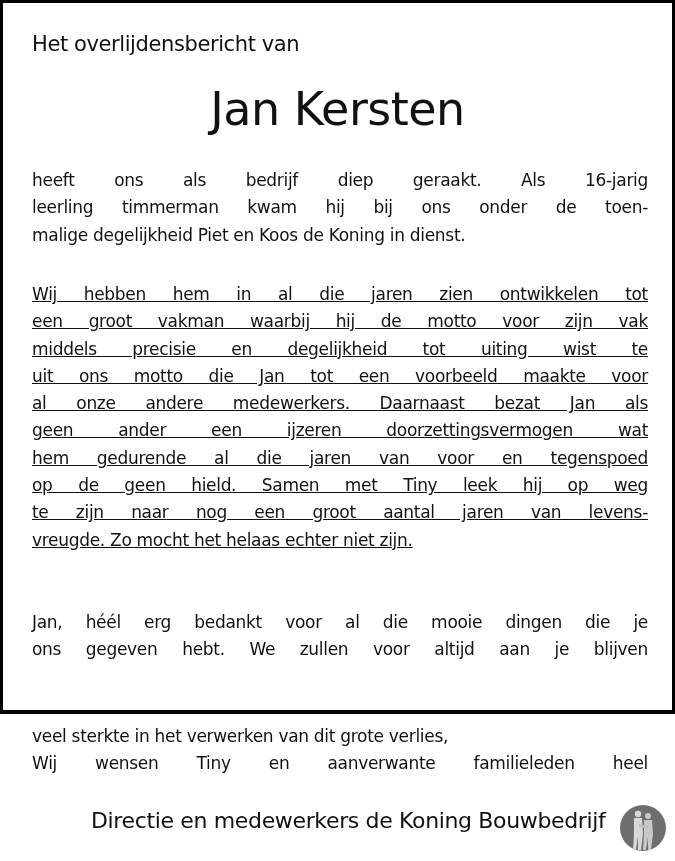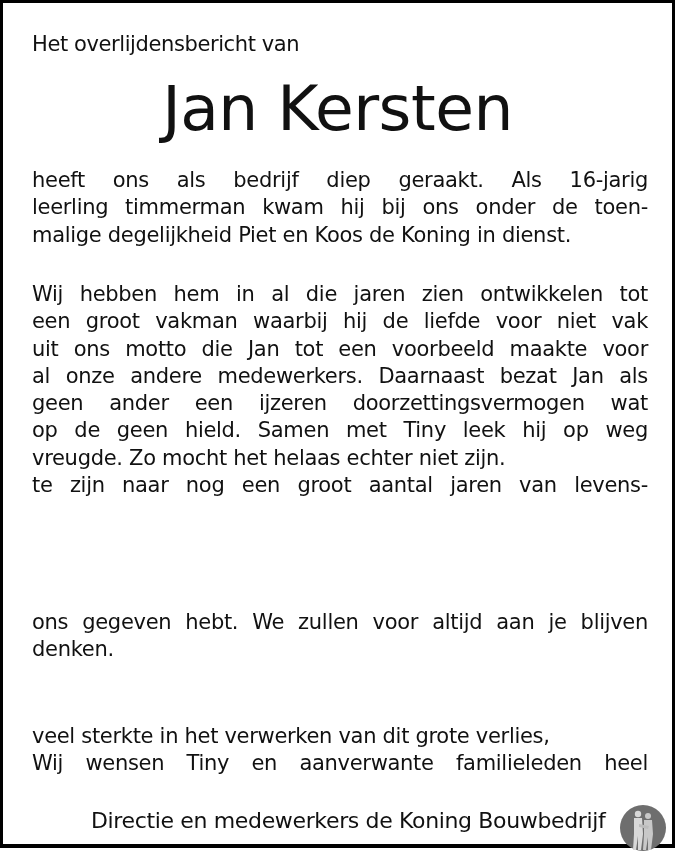--- a/index.html
+++ b/index.html
@@ -13,21 +13,21 @@
       overflow: hidden;
       position: relative;
       font-family: "DejaVu Sans", "Liberation Sans", sans-serif;
       color: #111111;
     }
     .frame {
       position: absolute;
       left: 0;
       top: 0;
       width: 675px;
-      height: 848px;
+      height: 714px;
       box-sizing: border-box;
       border-top: 3px solid #000;
       border-left: 3px solid #000;
       border-right: 3px solid #000;
       border-bottom: 4px solid #000;
       background: #ffffff;
     }
     .intro {
       position: absolute;
       left: 29px;
@@ -36,30 +36,30 @@
       letter-spacing: -0.4px;
       line-height: 28px;
       white-space: nowrap;
     }
     .name {
       position: absolute;
       left: 0;
       right: 0;
       top: 78px;
       text-align: center;
-      font-size: 63px;
+      font-size: 46px;
       line-height: 56px;
       letter-spacing: -0.5px;
       white-space: nowrap;
     }
     .para {
       position: absolute;
       left: 29px;
       width: 616px;
-      font-size: 21px;
+      font-size: 17px;
       line-height: 27.3px;
       text-align: justify;
       letter-spacing: -0.3px;
       word-spacing: 0px;
     }
     .line {
       display: block;
       text-align: justify;
       text-align-last: justify;
       white-space: nowrap;
@@ -95,34 +95,36 @@
   <div class="intro">Het overlijdensbericht van</div>
 
   <div class="name">Jan Kersten</div>
 
   <div class="para" style="top:164px;">
     <span class="line">heeft ons als bedrijf diep geraakt. Als 16-jarig</span>
     <span class="line">leerling timmerman kwam hij bij ons onder de toen-</span>
     <span class="line last">malige degelijkheid Piet en Koos de Koning in dienst.</span>
   </div>
 
-  <div class="para" style="top:278px;">
+  <div class="para" style="top:278px;text-decoration:underline;">
     <span class="line">Wij hebben hem in al die jaren zien ontwikkelen tot</span>
-    <span class="line">een groot vakman waarbij hij de liefde voor niet vak</span>
+    <span class="line">een groot vakman waarbij hij de motto voor zijn vak</span>
+    <span class="line">middels precisie en degelijkheid tot uiting wist te</span>
     <span class="line">uit ons motto die Jan tot een voorbeeld maakte voor</span>
     <span class="line">al onze andere medewerkers. Daarnaast bezat Jan als</span>
     <span class="line">geen ander een ijzeren doorzettingsvermogen wat</span>
+    <span class="line">hem gedurende al die jaren van voor en tegenspoed</span>
     <span class="line">op de geen hield. Samen met Tiny leek hij op weg</span>
+    <span class="line">te zijn naar nog een groot aantal jaren van levens-</span>
     <span class="line last">vreugde. Zo mocht het helaas echter niet zijn.</span>
-    <span class="line">te zijn naar nog een groot aantal jaren van levens-</span>
   </div>
 
   <div class="para" style="top:606px;">
+    <span class="line">Jan, héél erg bedankt voor al die mooie dingen die je</span>
     <span class="line">ons gegeven hebt. We zullen voor altijd aan je blijven</span>
-    <span class="line last">denken.</span>
   </div>
 
   <div class="para" style="top:720px;">
     <span class="line last">veel sterkte in het verwerken van dit grote verlies,</span>
     <span class="line">Wij wensen Tiny en aanverwante familieleden heel</span>
   </div>
 
   <div class="signature">Directie en medewerkers de Koning Bouwbedrijf</div>
 
   <div class="watermark">

